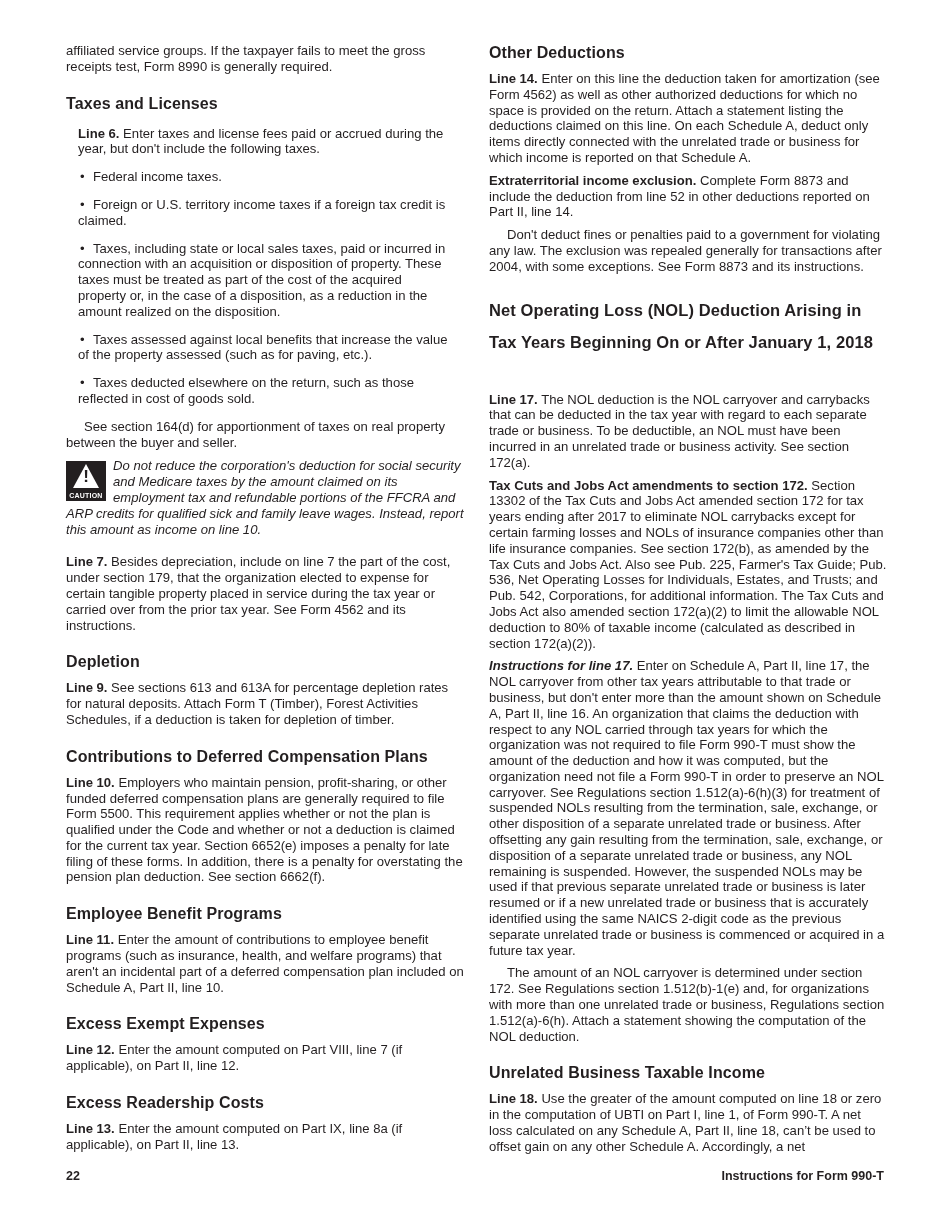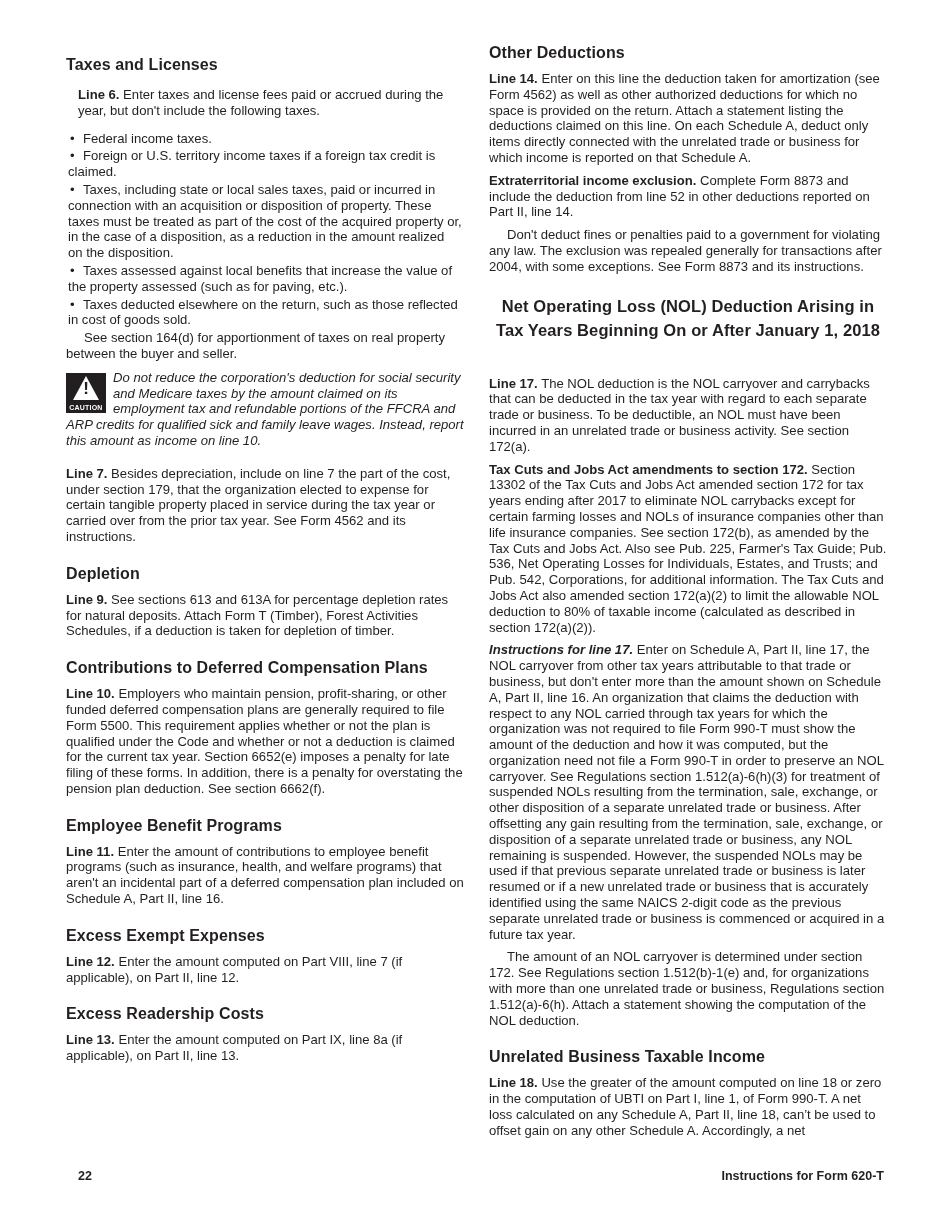--- a/index.html
+++ b/index.html
@@ -2,45 +2,46 @@
 <html><head>
   <meta charset="utf-8">
   <style>
     html, body { margin: 0; padding: 0; background: #ffffff; }
     body { width: 950px; height: 1230px; position: relative; overflow: hidden;
       font-family: "Liberation Sans", sans-serif; color: #231f20; }
     .col { position: absolute; top: 43px; width: 398px; font-size: 13.1px; line-height: 15.8px; }
     .col-left { left: 66px; }
     .col-right { left: 489px; }
     h2 { font-size: 16px; font-weight: bold; margin: 0 0 8px 0; line-height: 20px; letter-spacing: 0.1px; }
-    h2.big { font-size: 16.5px; line-height: 24px; text-align: center; }
+    h2.big { font-size: 16.5px; line-height: 32px; }
     p { margin: 0 0 7px 0; }
     .lead { font-weight: bold; }
     .lead-it { font-weight: bold; font-style: italic; margin-top: 40px; }
     .indent { text-indent: 18px; }
-    .bullet { margin: 2px; }
+    .bullet { margin: 12px; }
     .bullet::before { content: "\2022"; display: inline-block; width: 13px; padding-left: 2px; }
     .caution { position: relative; font-style: italic; margin: 8px 0 0 0; }
     .caution-icon { float: left; width: 40px; height: 40px; margin: 3px 7px 0 0; background: #231f20; position: relative; }
     .caution-tri { position: absolute; left: 7px; top: 3px; width: 0; height: 0;
       border-left: 13px solid transparent; border-right: 13px solid transparent; border-bottom: 24px solid #fff; }
     .caution-mark { position: absolute; left: 17px; top: 7px; width: 6px; font-weight: bold; font-size: 17px;
       line-height: 17px; color: #231f20; font-style: normal; text-align: center; }
     .caution-label { position: absolute; left: 0; right: 0; bottom: 1px; color: #fff; font-size: 7px;
       font-weight: bold; text-align: center; font-style: normal; letter-spacing: 0.2px; line-height: 8px; }
     .gap-s { height: 12px; }
     .gap-m { height: 17px; }
     .footer { position: absolute; top: 1169px; font-size: 12.5px; font-weight: bold; }
-    .footer-left { left: 78px; }
+    .footer-left { left: 66px; }
     .footer-right { right: 66px; }
   </style>
 </head>
 <body>
 
 <div class="col col-left">
+  <p>affiliated service groups. If the taxpayer fails to meet the gross receipts test, Form 8990 is generally required.</p>
   <div class="gap-s"></div>
 
   <h2>Taxes and Licenses</h2>
   <p class="bullet-lead" style="margin:12px"><span class="lead">Line 6.</span><span> Enter taxes and license fees paid or accrued during the year, but don't include the following taxes.</span></p>
   <div>
     <p class="bullet">Federal income taxes.</p>
     <p class="bullet">Foreign or U.S. territory income taxes if a foreign tax credit is claimed.</p>
     <p class="bullet">Taxes, including state or local sales taxes, paid or incurred in connection with an acquisition or disposition of property. These taxes must be treated as part of the cost of the acquired property or, in the case of a disposition, as a reduction in the amount realized on the disposition.</p>
     <p class="bullet">Taxes assessed against local benefits that increase the value of the property assessed (such as for paving, etc.).</p>
     <p class="bullet">Taxes deducted elsewhere on the return, such as those reflected in cost of goods sold.</p>
@@ -62,21 +63,21 @@
 
   <h2>Depletion</h2>
   <p><span class="lead">Line 9.</span><span> See sections 613 and 613A for percentage depletion rates for natural deposits. Attach Form T (Timber), Forest Activities Schedules, if a deduction is taken for depletion of timber.</span></p>
   <div class="gap-s"></div>
 
   <h2>Contributions to Deferred Compensation Plans</h2>
   <p><span class="lead">Line 10.</span><span>  Employers who maintain pension, profit-sharing, or other funded deferred compensation plans are generally required to file Form 5500. This requirement applies whether or not the plan is qualified under the Code and whether or not a deduction is claimed for the current tax year. Section 6652(e) imposes a penalty for late filing of these forms. In addition, there is a penalty for overstating the pension plan deduction. See section 6662(f).</span></p>
   <div class="gap-s"></div>
 
   <h2>Employee Benefit Programs</h2>
-  <p><span class="lead">Line 11.</span><span>  Enter the amount of contributions to employee benefit programs (such as insurance, health, and welfare programs) that aren't an incidental part of a deferred compensation plan included on Schedule A, Part II, line 16.</span></p>
+  <p><span class="lead">Line 11.</span><span>  Enter the amount of contributions to employee benefit programs (such as insurance, health, and welfare programs) that aren't an incidental part of a deferred compensation plan included on Schedule A, Part II, line 10.</span></p>
   <div class="gap-s"></div>
 
   <h2>Excess Exempt Expenses</h2>
   <p><span class="lead">Line 12.</span><span>  Enter the amount computed on Part VIII, line 7 (if applicable), on Part II, line 12.</span></p>
   <div class="gap-s"></div>
 
   <h2>Excess Readership Costs</h2>
   <p><span class="lead">Line 13.</span><span> Enter the amount computed on Part IX, line 8a (if applicable), on Part II, line 13.</span></p>
 </div>
 
@@ -93,13 +94,13 @@
   <p><span class="lead">Tax Cuts and Jobs Act amendments to section 172.</span><span> Section 13302 of the Tax Cuts and Jobs Act amended section 172 for tax years ending after 2017 to eliminate NOL carrybacks except for certain farming losses and NOLs of insurance companies other than life insurance companies. See section 172(b), as amended by the Tax Cuts and Jobs Act. Also see Pub. 225, Farmer's Tax Guide; Pub. 536, Net Operating Losses for Individuals, Estates, and Trusts; and Pub. 542, Corporations, for additional information. The Tax Cuts and Jobs Act also amended section 172(a)(2) to limit the allowable NOL deduction to 80% of taxable income (calculated as described in section 172(a)(2)).</span></p>
   <p><span class="lead-it">Instructions for line 17.</span><span> Enter on Schedule A, Part II, line 17, the NOL carryover from other tax years attributable to that trade or business, but don't enter more than the amount shown on Schedule A, Part II, line 16. An organization that claims the deduction with respect to any NOL carried through tax years for which the organization was not required to file Form 990-T must show the amount of the deduction and how it was computed, but the organization need not file a Form 990-T in order to preserve an NOL carryover. See Regulations section 1.512(a)-6(h)(3) for treatment of suspended NOLs resulting from the termination, sale, exchange, or other disposition of a separate unrelated trade or business. After offsetting any gain resulting from the termination, sale, exchange, or disposition of a separate unrelated trade or business, any NOL remaining is suspended. However, the suspended NOLs may be used if that previous separate unrelated trade or business is later resumed or if a new unrelated trade or business that is accurately identified using the same NAICS 2-digit code as the previous separate unrelated trade or business is commenced or acquired in a future tax year.</span></p>
   <p class="indent">The amount of an NOL carryover is determined under section 172. See Regulations section 1.512(b)-1(e) and, for organizations with more than one unrelated trade or business, Regulations section 1.512(a)-6(h). Attach a statement showing the computation of the NOL deduction.</p>
   <div class="gap-s"></div>
 
   <h2>Unrelated Business Taxable Income</h2>
   <p><span class="lead">Line 18.</span><span> Use the greater of the amount computed on line 18 or zero in the computation of UBTI on Part I, line 1, of Form 990-T. A net loss calculated on any Schedule A, Part II, line 18, can’t be used to offset gain on any other Schedule A. Accordingly, a net</span></p>
 </div>
 
 <div class="footer footer-left">22</div>
-<div class="footer footer-right">Instructions for Form 620-T</div>
+<div class="footer footer-right">Instructions for Form 990-T</div>
 
 </body></html>

